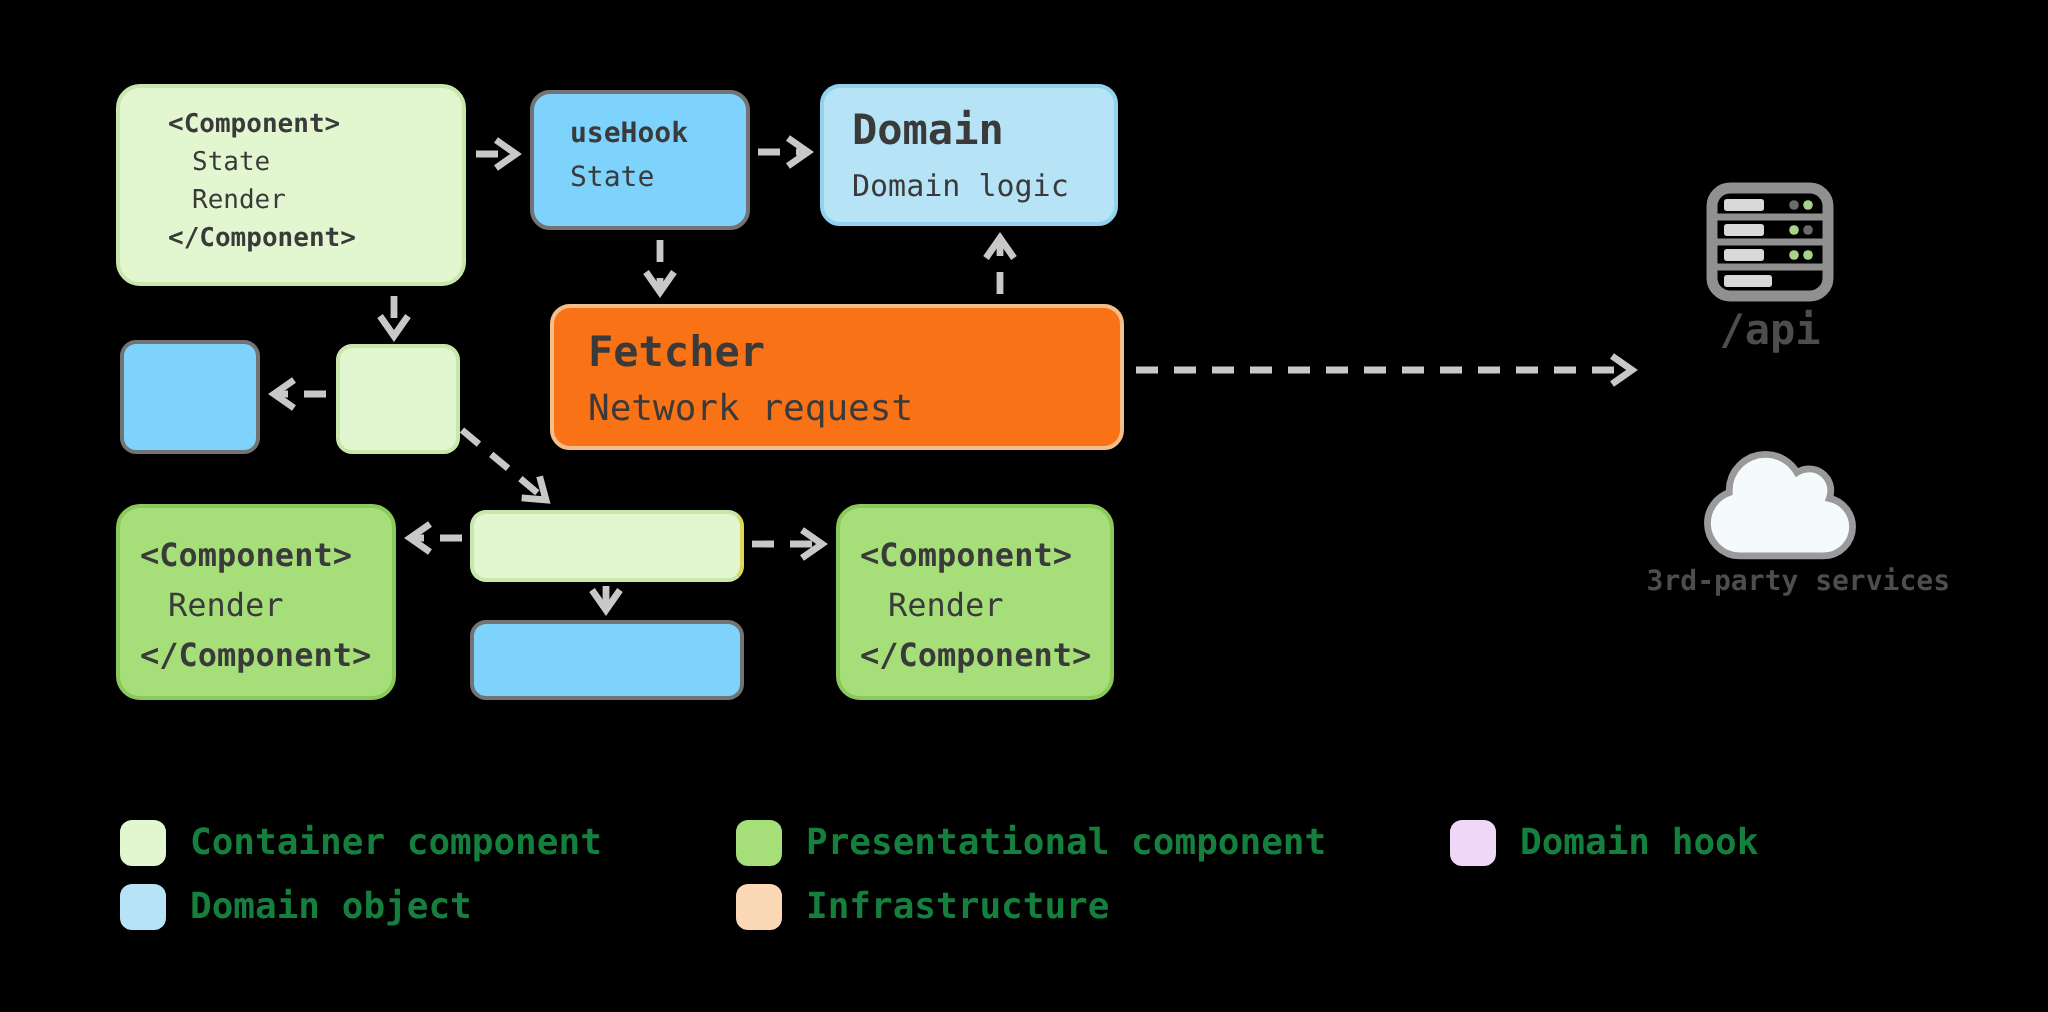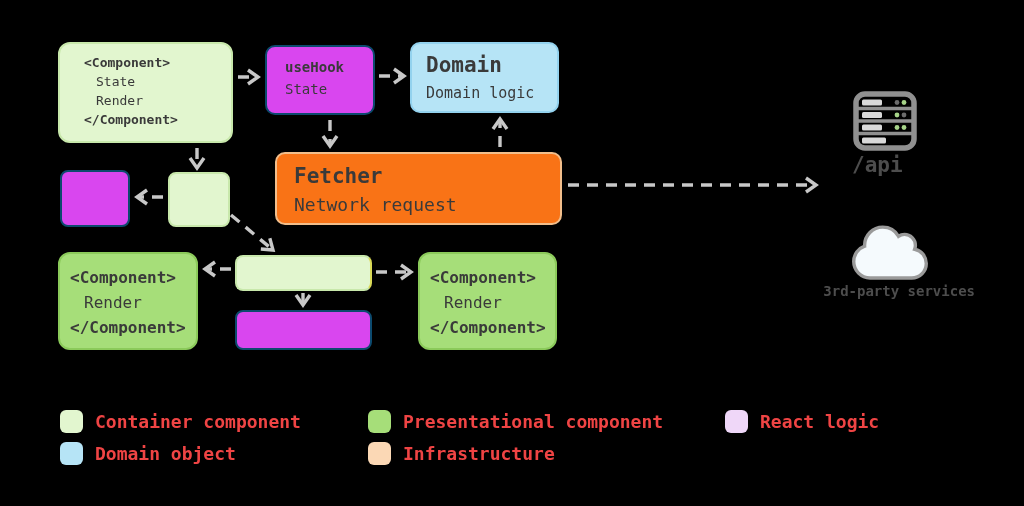--- a/index.html
+++ b/index.html
@@ -4,21 +4,21 @@
 <style>
   html,body{margin:0;padding:0;background:#000;}
   #canvas{position:relative;width:1024px;height:506px;background:#000000;overflow:hidden;
           font-family:"DejaVu Sans Mono",monospace;}
   .node{position:absolute;box-sizing:border-box;color:#3a3a3a;}
   .rounded{border-radius:12px;}
 
   
   .container-fill{background:#e2f6cf;border:2px solid #c8e8ab;}
   .presentational-fill{background:#a6de79;border:2px solid #8bca5a;}
-  .hook-fill{background:#d946ef;border:2px solid #0c4a6e;}
+  .hook-fill{background:#7dd3fc;border:2px solid #737373;}
   .domain-fill{background:#b6e4f6;border:2px solid #93d2ee;}
   .infra-fill{background:#f97316;border:2px solid #f2be8b;}
 
   
   .comp-top{left:58px;top:42px;width:175px;height:101px;padding:9px 0 0 24px;
             font-size:13px;line-height:19px;}
   .comp-top .inner{padding-left:12px;}
   .tag{font-weight:bold;}
 
   .usehook{left:265px;top:45px;width:110px;height:70px;border-radius:10px;
@@ -42,30 +42,30 @@
   .comp-bl{left:58px;top:252px;}
   .comp-br{left:418px;top:252px;width:139px;}
   .comp-b .inner{padding-left:14px;}
 
   .midbox{left:235px;top:255px;width:137px;height:36px;border-radius:8px;
           border-right-color:#d9d957;}
   .purple-wide{left:235px;top:310px;width:137px;height:40px;border-radius:8px;}
 
   
   .api-icon{position:absolute;left:852px;top:90px;}
-  .api-label{position:absolute;left:852px;top:153px;width:66px;
+  .api-label{position:absolute;left:852px;top:153px;width:66px;text-align:center;
              font-size:21px;font-weight:bold;color:#4d4d4d;}
   .cloud-icon{position:absolute;left:851px;top:222px;}
   .services-label{position:absolute;left:805px;top:283px;width:170px;text-align:right;
                   font-size:14px;font-weight:bold;color:#4d4d4d;}
 
   
   .legend-item{position:absolute;display:flex;align-items:center;gap:12px;height:24px;}
   .swatch{width:23px;height:23px;border-radius:6px;flex:0 0 auto;}
-  .legend-label{font-size:18px;font-weight:600;color:#ef4444;white-space:nowrap;}
+  .legend-label{font-size:18px;font-weight:600;color:#15803d;white-space:nowrap;}
   .li-1{left:60px;top:409px;}  .li-2{left:368px;top:409px;} .li-3{left:725px;top:409px;}
   .li-4{left:60px;top:441px;}  .li-5{left:368px;top:441px;}
   .sw-container{background:#e2f6cf;} .sw-presentational{background:#a6de79;}
   .sw-hook{background:#efd7f8;}      .sw-domain{background:#b6e4f6;}
   .sw-infra{background:#fbd8b5;}
 
   svg.arrows{position:absolute;left:0;top:0;pointer-events:none;}
 </style>
 </head>
 <body>
@@ -163,21 +163,21 @@
   <div class="legend-item li-1">
     <span class="swatch sw-container"></span>
     <span class="legend-label">Container component</span>
   </div>
   <div class="legend-item li-2">
     <span class="swatch sw-presentational"></span>
     <span class="legend-label">Presentational component</span>
   </div>
   <div class="legend-item li-3">
     <span class="swatch sw-hook"></span>
-    <span class="legend-label">React logic</span>
+    <span class="legend-label">Domain hook</span>
   </div>
   <div class="legend-item li-4">
     <span class="swatch sw-domain"></span>
     <span class="legend-label">Domain object</span>
   </div>
   <div class="legend-item li-5">
     <span class="swatch sw-infra"></span>
     <span class="legend-label">Infrastructure</span>
   </div>
 

